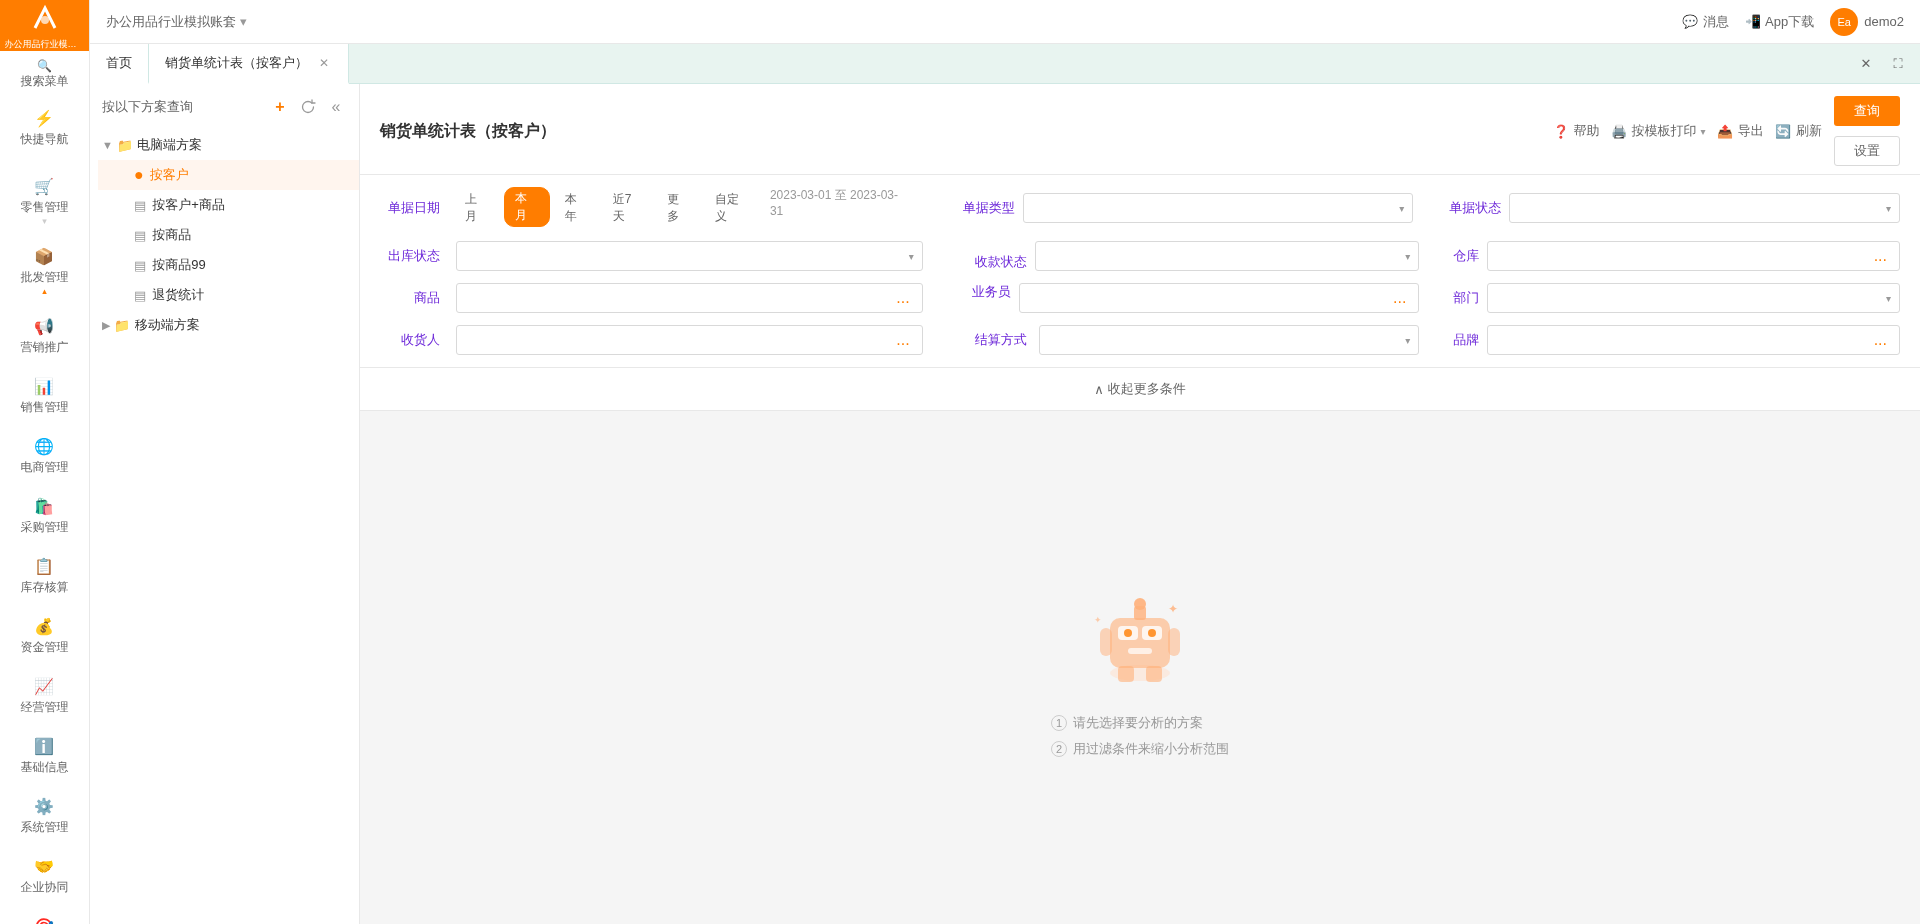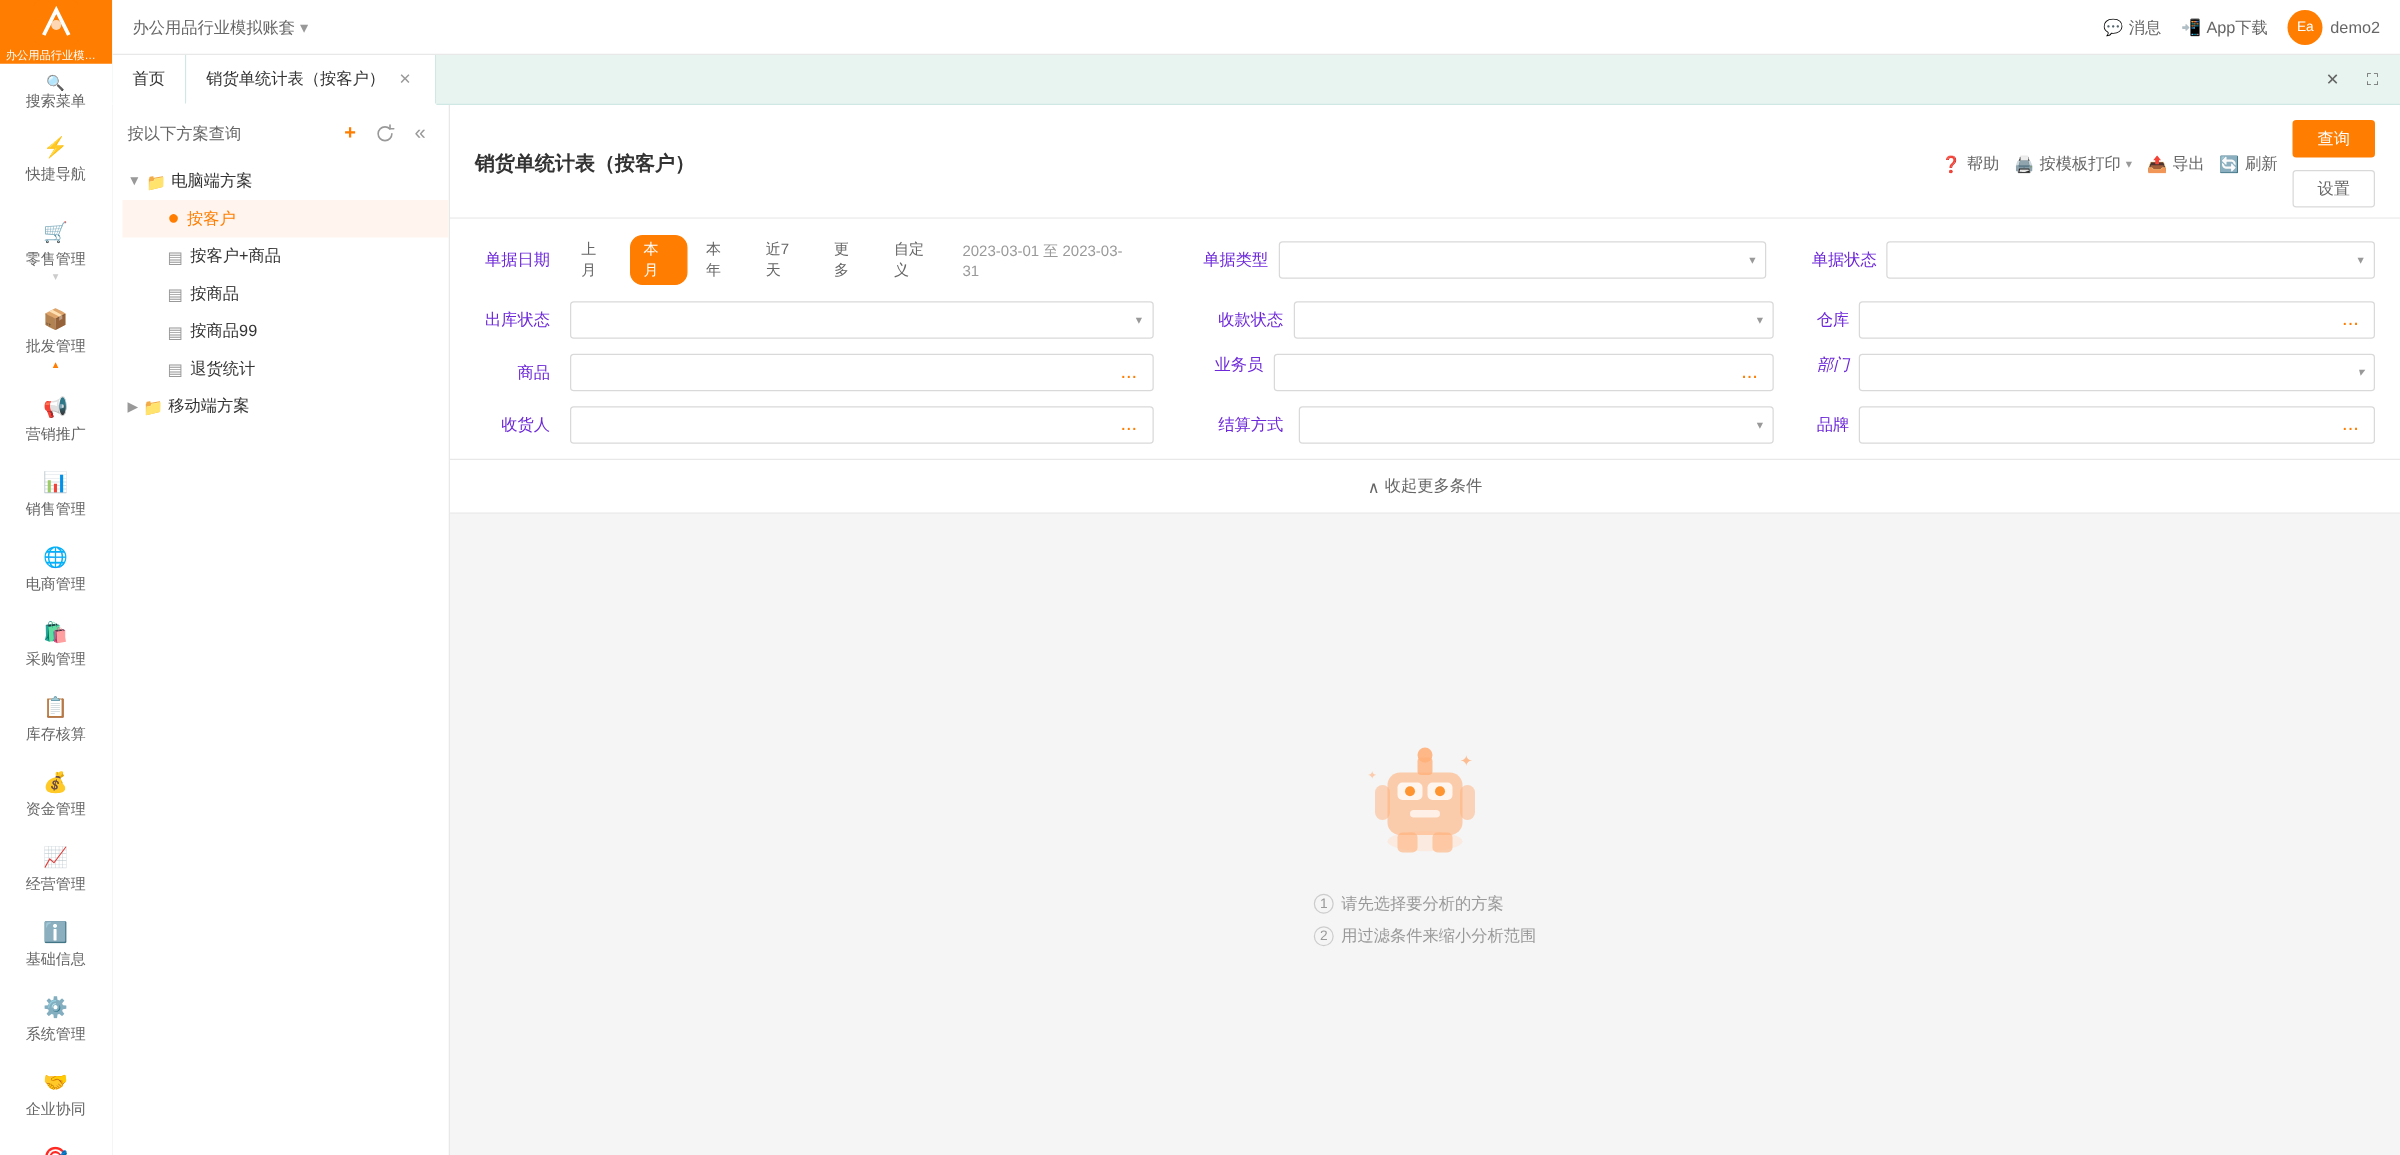--- a/index.html
+++ b/index.html
@@ -57,21 +57,21 @@
     .page-actions { display: flex; align-items: center; gap: 12px; }
     .page-action-link { display: flex; align-items: center; gap: 4px; color: #666; cursor: pointer; font-size: 13px; }
     .btn-query { background: #ff7d00; color: #fff; border: none; padding: 6px 20px; border-radius: 3px; cursor: pointer; font-size: 13px; }
     .btn-setting { border: 1px solid #d9d9d9; color: #666; padding: 5px 14px; border-radius: 3px; cursor: pointer; font-size: 13px; background: #fff; margin-top: 6px; display: block; width: 100%; }
 
     
     .filter-area { background: #fff; padding: 12px 20px; border-bottom: 1px solid #e8e8e8; }
     .filter-row { display: flex; align-items: center; gap: 16px; margin-bottom: 12px; }
     .filter-row:last-child { margin-bottom: 0; }
     .filter-label { font-size: 13px; color: #6d28d9; white-space: nowrap; min-width: 60px; text-align: right; }
-    .date-selector { display: flex; align-items: center; gap: 6px; flex: 1; }
+    .date-selector { display: flex; align-items: flex-start; gap: 6px; flex: 1; }
     .date-btn { padding: 3px 8px; border-radius: 3px; cursor: pointer; font-size: 12px; color: #666; border: 1px solid transparent; }
     .date-btn.active { background: #ff7d00; color: #fff; border-color: #ff7d00; border-radius: 10px; padding: 2px 10px; }
     .date-range { font-size: 12px; color: #999; margin-left: 4px; }
     .filter-select { flex: 1; height: 30px; border: 1px solid #d9d9d9; border-radius: 3px; padding: 0 8px; display: flex; align-items: center; justify-content: space-between; cursor: pointer; background: #fff; }
     .filter-select-text { font-size: 13px; color: #ccc; }
     .filter-dots { color: #ff7d00; cursor: pointer; font-size: 16px; padding: 0 4px; }
     .select-arrow { color: #999; font-size: 10px; }
 
     
     .collapse-bar { display: flex; justify-content: center; padding: 8px; background: #fff; border-bottom: 1px solid #e8e8e8; }
@@ -335,21 +335,21 @@
             </div>
           </div>
         </div>
 
         <div class="filter-row">
           <span class="filter-label">出库状态</span>
           <div class="filter-select" style="flex:1;">
             <span class="filter-select-text"></span>
             <span class="select-arrow">▾</span>
           </div>
-          <div style="flex:1; display:flex; align-items:center; gap:8px; margin-left:32px;">
+          <div style="flex:1; display:flex; align-items:flex-end; gap:8px; margin-left:32px;">
             <span class="filter-label" style="min-width:56px;">收款状态</span>
             <div class="filter-select" style="flex:1;">
               <span class="filter-select-text"></span>
               <span class="select-arrow">▾</span>
             </div>
           </div>
           <div style="flex:1; display:flex; align-items:center; gap:8px; margin-left:16px;">
             <span class="filter-label" style="min-width:28px;">仓库</span>
             <div class="filter-select" style="flex:1; justify-content:flex-end;">
               <span class="filter-dots">...</span>
@@ -361,21 +361,21 @@
           <span class="filter-label">商品</span>
           <div class="filter-select" style="flex:1; justify-content:flex-end;">
             <span class="filter-dots">...</span>
           </div>
           <div style="flex:1; display:flex; gap:8px; margin-left:32px;">
             <span class="filter-label" style="min-width:40px;">业务员</span>
             <div class="filter-select" style="flex:1; justify-content:flex-end;">
               <span class="filter-dots">...</span>
             </div>
           </div>
-          <div style="flex:1; display:flex; align-items:flex-start; gap:8px; margin-left:16px;font-style:italic;">
+          <div style="flex:1; display:flex; align-items:center; gap:8px; margin-left:16px;">
             <span class="filter-label" style="min-width:28px;">部门</span>
             <div class="filter-select" style="flex:1;">
               <span class="filter-select-text"></span>
               <span class="select-arrow">▾</span>
             </div>
           </div>
         </div>
 
         <div class="filter-row">
           <span class="filter-label">收货人</span>

